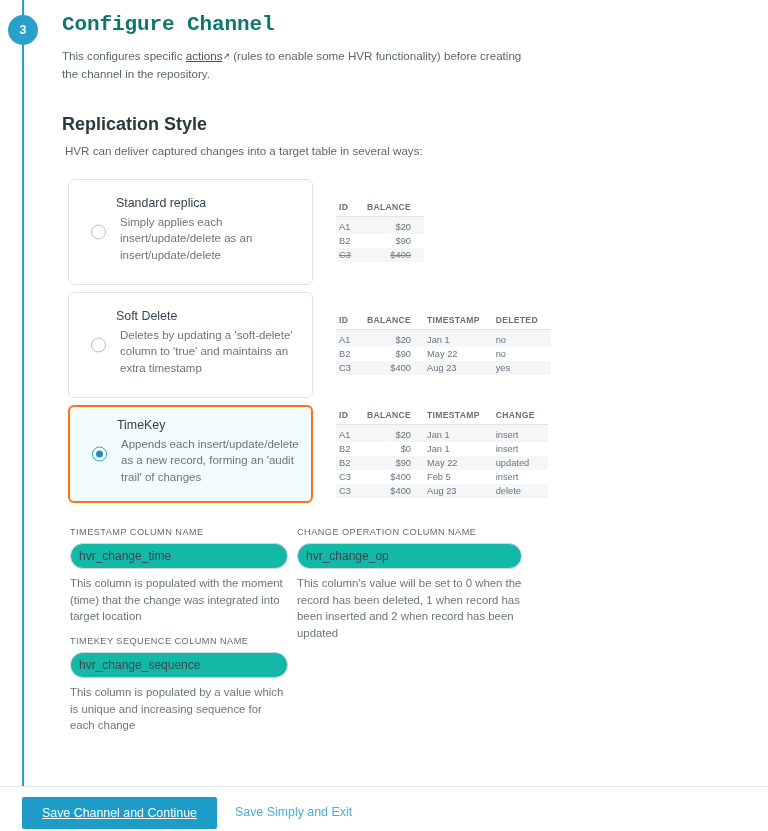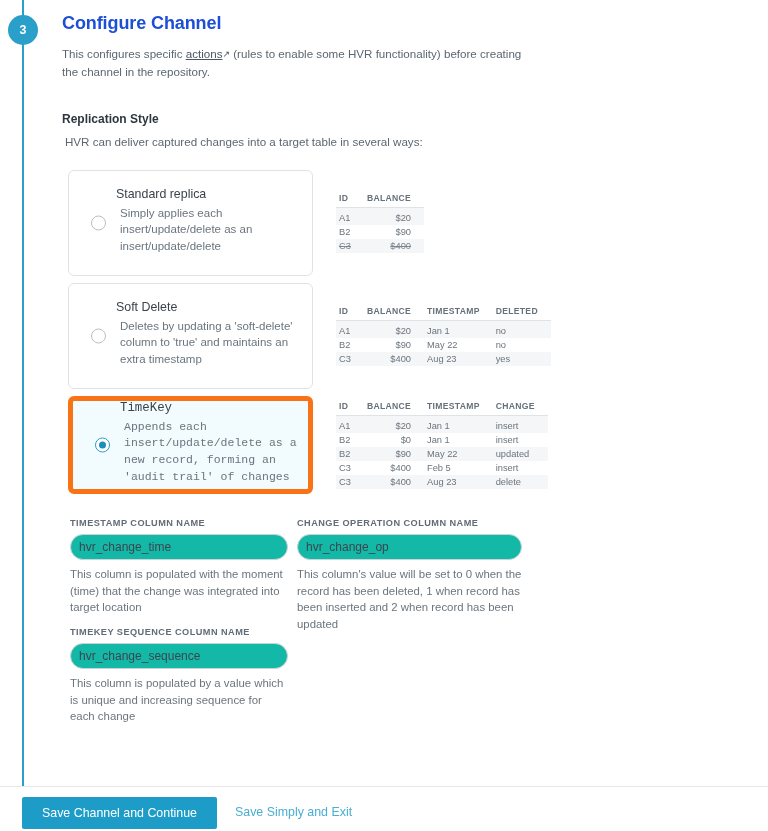--- a/index.html
+++ b/index.html
@@ -44,24 +44,25 @@
 
   
   #content {
     position: absolute;
     left: 62px; top: 0;
     width: 700px;
   }
 
   #page-title {
     margin: 13px 0 0 0;
-    font-size: 18px;
+    font-size: 21px;
     font-weight: bold;
-    color: #1d4ed8;
+    color: #0f766e;
     letter-spacing: -0.1px;
+    font-family: Liberation Mono, monospace;
   }
 
   #intro {
     margin: 11px 0 0 0;
     width: 460px;
     font-size: 11.6px;
     line-height: 1.58;
     color: #5c6670;
   }
   #intro a {
@@ -70,21 +71,21 @@
   }
   .ext-arrow {
     font-size: 9px;
     text-decoration: none;
     display: inline-block;
     transform: translateY(-1px);
   }
 
   #replication-style-heading {
     margin: 30px 0 0 0;
-    font-size: 12px;
+    font-size: 18px;
     font-weight: bold;
     color: #2d3740;
   }
   #replication-style-sub {
     margin: 9px 0 0 3px;
     font-size: 11.6px;
     color: #5c6670;
   }
 
   
@@ -100,23 +101,22 @@
   .option-card {
     position: absolute;
     left: 6px; top: 0;
     width: 245px;
     height: 100%;
     border: 1px solid #dfe3e6;
     border-radius: 6px;
     background: #ffffff;
   }
   .option-card.selected {
-    border: 5px solid #f97316;
+    border: 2px solid #f97316;
     background: #f2fbfe;
-    font-family: Liberation Mono, monospace;
   }
 
   .radio {
     position: absolute;
     left: 22px;
     top: 50%;
     transform: translateY(-50%);
     width: 15px; height: 15px;
     border-radius: 50%;
     border: 1px solid #b6bfc6;
@@ -197,21 +197,21 @@
     margin-top: 24px;
     height: 200px;
   }
   .field-group { position: absolute; }
   #field-timestamp { left: 8px;   top: 0;   width: 218px; }
   #field-changeop  { left: 235px; top: 0;   width: 225px; }
   #field-seqcol    { left: 8px;   top: 109px; width: 218px; }
 
   .field-label {
     font-size: 9.2px;
-    font-weight: bold;
+    font-weight: normal;
     letter-spacing: 0.45px;
     color: #626c76;
     margin: 0 0 6px 0;
   }
   .field-input {
     width: 100%;
     height: 26px;
     border: 1px solid #ccd3d9;
     border-radius: 13px;
     background: #14b8a6;
@@ -242,20 +242,21 @@
     height: 32px;
     padding: 0 20px;
     border: none;
     border-radius: 2px;
     background: #1d9cc8;
     color: #ffffff;
     font-family: "Liberation Sans", sans-serif;
     font-size: 12.4px;
     cursor: pointer;
     white-space: nowrap;
+    text-decoration: underline;
   }
   #save-exit-link {
     position: absolute;
     left: 235px; top: 18px;
     font-size: 12.4px;
     color: #4aaed3;
     text-decoration: none;
     cursor: pointer;
   }
 </style>

